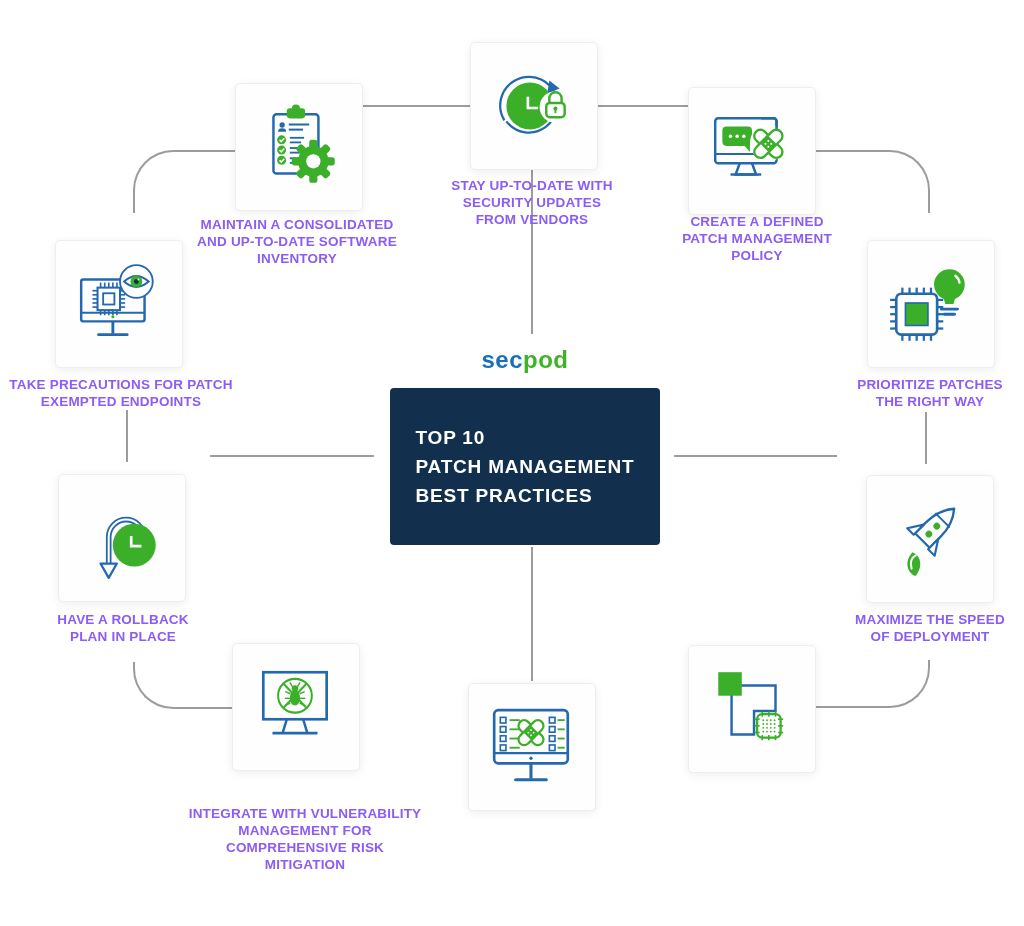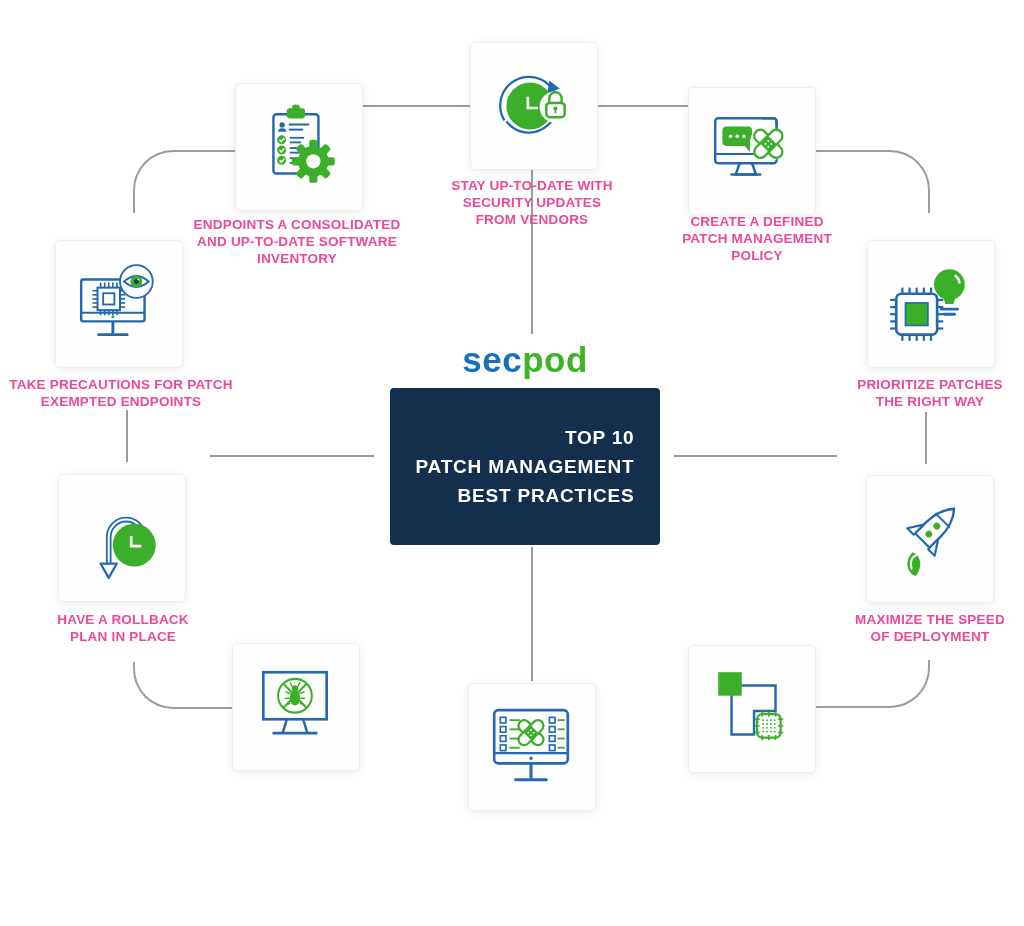--- a/index.html
+++ b/index.html
@@ -12,46 +12,46 @@
     position:absolute;width:126px;height:126px;background:#fefefe;
     border:1px solid #eeeeee;border-radius:5px;
     box-shadow:0 2px 10px rgba(0,0,0,0.07);
     display:flex;align-items:center;justify-content:center;
   }
   .tile svg{display:block;}
   
   .item-label{
     position:absolute;width:260px;text-align:center;
     font-size:13.5px;font-weight:bold;line-height:17px;
-    color:#ec4899;letter-spacing:.2px;white-space:pre-line;
+    color:#8b5cf6;letter-spacing:.2px;white-space:pre-line;
   }
   
   .hline,.vline{position:absolute;background:#9c9c9c;}
   .hline{height:2px;}
   .vline{width:2px;}
   .corner{position:absolute;border:0 solid #9c9c9c;}
   .corner.tl{border-top-width:2px;border-left-width:2px;border-top-left-radius:40px;}
   .corner.tr{border-top-width:2px;border-right-width:2px;border-top-right-radius:40px;}
   .corner.bl{border-bottom-width:2px;border-left-width:2px;border-bottom-left-radius:40px;}
   .corner.br{border-bottom-width:2px;border-right-width:2px;border-bottom-right-radius:40px;}
   
   .logo{
     position:absolute;left:390px;top:342px;width:270px;text-align:center;
-    font-size:35px;font-weight:bold;letter-spacing:.5px;line-height:36px;
+    font-size:24px;font-weight:bold;letter-spacing:.5px;line-height:36px;
   }
   .logo .sec{color:#1a70b8;}
   .logo .pod{color:#3fb327;}
   .center-card{
     position:absolute;left:390px;top:388px;width:270px;height:157px;
     background:#12304e;border-radius:4px;
     display:flex;align-items:center;justify-content:center;
   }
   .center-title{
     color:#ffffff;font-size:19px;font-weight:bold;letter-spacing:.8px;
-    line-height:29px;text-align:right;white-space:pre-line;
+    line-height:29px;text-align:left;white-space:pre-line;
   }
 </style>
 </head>
 <body>
 
 <div id="canvas">
 
   <div class="hline" style="left:358px;top:105px;width:112px;"></div>
   <div class="hline" style="left:596px;top:105px;width:92px;"></div>
   <div class="corner tl" style="left:133px;top:150px;width:102px;height:61px;"></div>
@@ -104,21 +104,21 @@
         <rect x="-4" y="-21" width="8" height="10" rx="2.5" transform="rotate(135)"></rect>
         <rect x="-4" y="-21" width="8" height="10" rx="2.5" transform="rotate(180)"></rect>
         <rect x="-4" y="-21" width="8" height="10" rx="2.5" transform="rotate(225)"></rect>
         <rect x="-4" y="-21" width="8" height="10" rx="2.5" transform="rotate(270)"></rect>
         <rect x="-4" y="-21" width="8" height="10" rx="2.5" transform="rotate(315)"></rect>
         <circle r="15"></circle>
         <circle r="7" fill="#fff"></circle>
       </g>
     </svg>
   </div>
-  <div class="item-label" style="left:167px;top:216px;">ENDPOINTS A CONSOLIDATED
+  <div class="item-label" style="left:167px;top:216px;">MAINTAIN A CONSOLIDATED
 AND UP-TO-DATE SOFTWARE
 INVENTORY</div>
 
   <div class="tile" style="left:470px;top:42px;">
     <svg width="92" height="92" viewBox="0 0 90 90">
       <path d="M18,60 A26,26 0 0 0 66,31" fill="none" stroke="#2468AE" stroke-width="2.2" transform="rotate(180 41 45)"></path>
       <path d="M18,60 A26,26 0 0 0 62,27" fill="none" stroke="#2468AE" stroke-width="2.2"></path>
       <path d="M60,20 L70,28 L58,33 Z" fill="#2468AE"></path>
       <circle cx="41" cy="45" r="23" fill="#3CAF2A"></circle>
       <path d="M39,36 V47 H49" stroke="#fff" stroke-width="2.6" fill="none"></path>
@@ -308,20 +308,24 @@
           <line x1="48.5" y1="32" x2="53.5" y2="30"></line>
         <line x1="39" y1="36.5" x2="34" y2="36.5"></line>
           <line x1="49" y1="36.5" x2="54" y2="36.5"></line>
         <line x1="39.5" y1="41" x2="35" y2="43.5"></line>
           <line x1="48.5" y1="41" x2="53" y2="43.5"></line>
       </g>
       <line x1="33" y1="22.5" x2="55" y2="45.5" stroke="#3CAF2A" stroke-width="2"></line>
       <line x1="33" y1="45.5" x2="55" y2="22.5" stroke="#3CAF2A" stroke-width="2"></line>
     </svg>
   </div>
+  <div class="item-label" style="left:175px;top:805px;">INTEGRATE WITH VULNERABILITY
+MANAGEMENT FOR
+COMPREHENSIVE RISK
+MITIGATION</div>
 
   <div class="tile" style="left:58px;top:474px;">
     <svg width="92" height="92" viewBox="0 0 90 90">
       <path d="M32,72 V44 A17,17 0 0 1 66,44 V48" fill="none" stroke="#2468AE" stroke-width="5.5"></path>
       <path d="M32,72 V44 A17,17 0 0 1 66,44 V48" fill="none" stroke="#fff" stroke-width="2"></path>
       <path d="M24,70 H40 L32,84 Z" fill="#fff" stroke="#2468AE" stroke-width="2.2" stroke-linejoin="round"></path>
       <circle cx="57" cy="52" r="21" fill="#3CAF2A"></circle>
       <path d="M54,43 V53 H64" stroke="#fff" stroke-width="2.6" fill="none"></path>
     </svg>
   </div>

